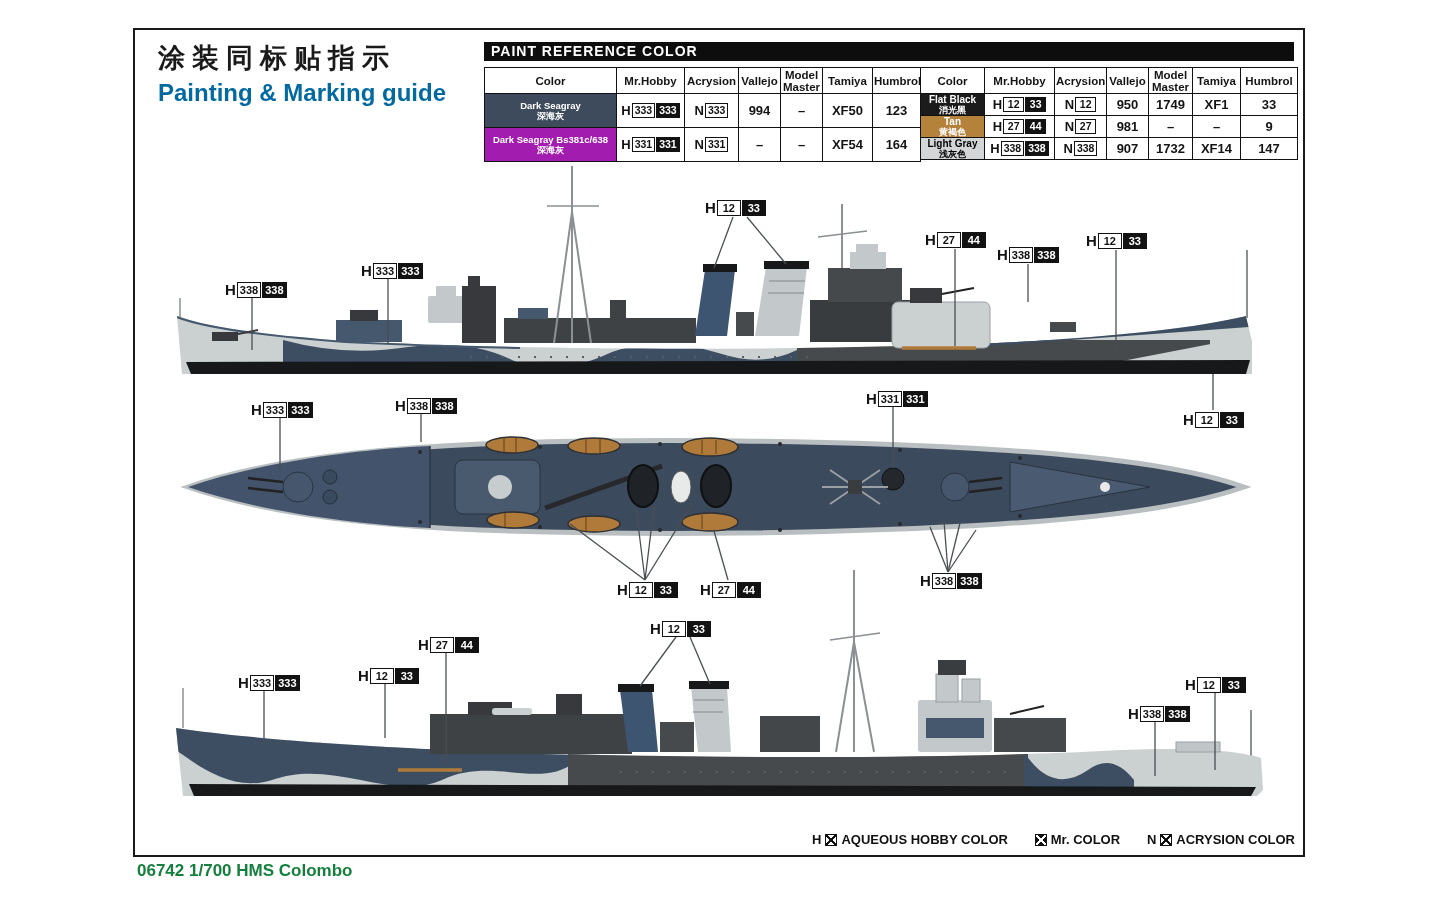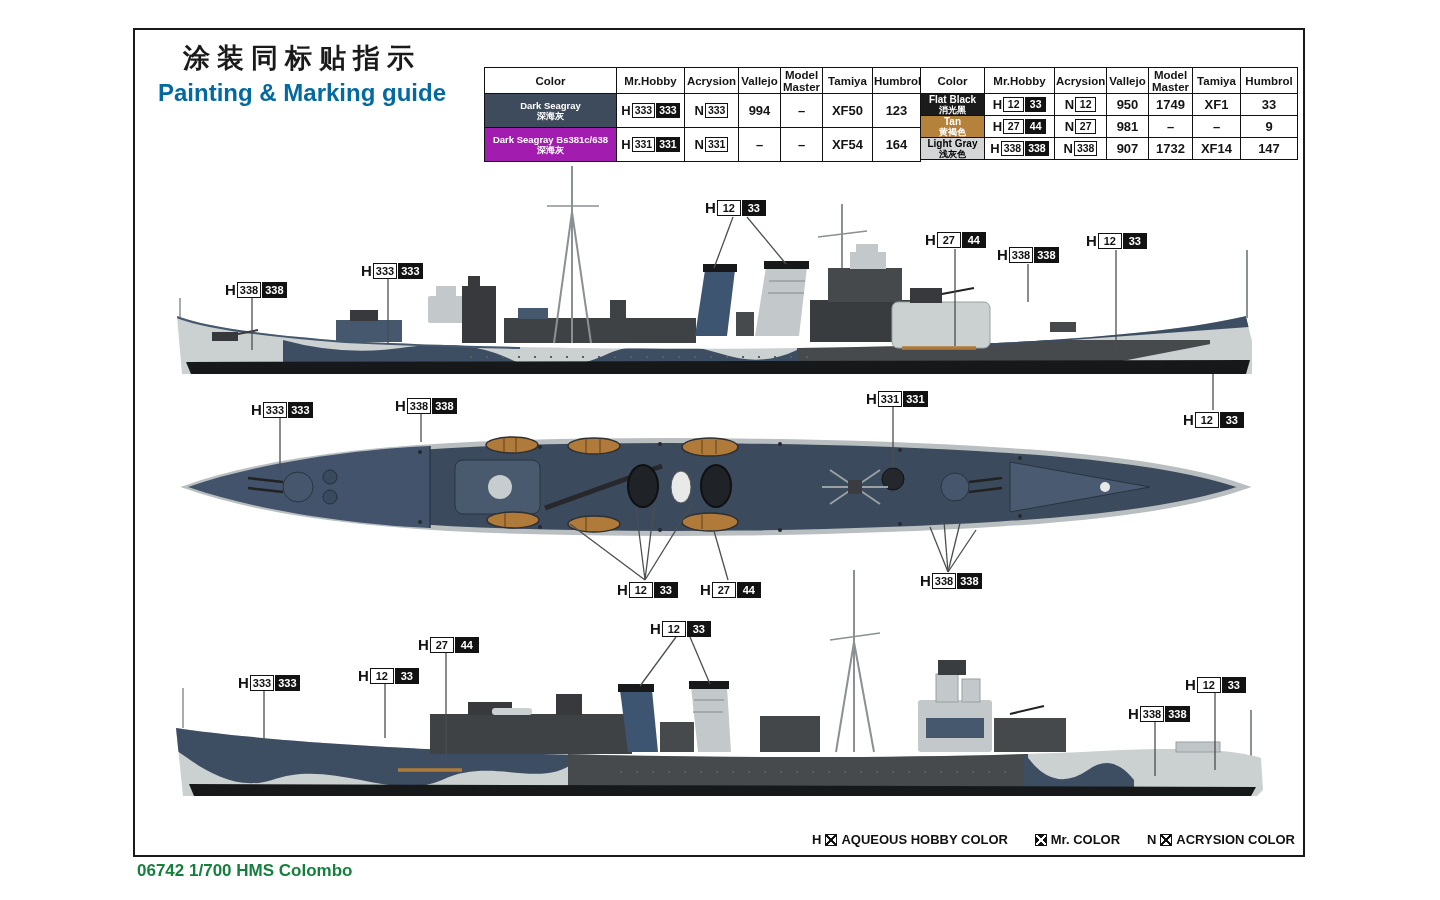--- a/index.html
+++ b/index.html
@@ -3,21 +3,21 @@
 <meta charset="utf-8">
 <style>
   * { margin:0; padding:0; box-sizing:border-box; }
   html,body { background:#fff; }
   body { font-family:"Liberation Sans", sans-serif; color:#141414; }
   #page { position:relative; width:1440px; height:900px; background:#ffffff; overflow:hidden; }
   #frame { position:absolute; left:133px; top:28px; width:1172px; height:829px; border:2px solid #1a1a1a; }
 
   
   #title-block { position:absolute; left:158px; top:40px; z-index:3; }
-  #title-zh { font-size:27px; font-weight:700; letter-spacing:7px; color:#1a1a1a;text-align:center; }
+  #title-zh { font-size:27px; font-weight:700; letter-spacing:7px; color:#1a1a1a; }
   #title-en { font-size:24px; font-weight:700; color:#0369a1; margin-top:3px; }
 
   
   #table-bar { position:absolute; left:484px; top:42px; width:810px; height:19px; background:#0d0d0d; color:#fff; font-size:14px; font-weight:700; letter-spacing:1px; line-height:19px; padding-left:7px; z-index:3; }
   table.pt { position:absolute; top:67px; border-collapse:collapse; table-layout:fixed; z-index:3; background:#fff; }
   #pt-left { left:484px; width:436px; }
   #pt-right { left:920px; width:377px; }
   table.pt td { border:1.6px solid #111; text-align:center; vertical-align:middle; font-weight:700; font-size:13px; padding:0 1px; overflow:hidden; }
   table.pt tr.hdr td { height:26px; font-size:11.5px; line-height:12px; }
   #pt-left tr.data td { height:34px; }
@@ -55,20 +55,21 @@
 <body>
 
 <div id="page">
   <div id="frame"></div>
 
   <div id="title-block">
     <div id="title-zh">涂装同标贴指示</div>
     <div id="title-en">Painting &amp; Marking guide</div>
   </div>
 
+  <div id="table-bar">PAINT  REFERENCE COLOR</div>
 
   <table class="pt" id="pt-left">
     <colgroup>
         <col style="width:132px">
         <col style="width:68px">
         <col style="width:54px">
         <col style="width:42px">
         <col style="width:42px">
         <col style="width:50px">
         <col style="width:48px">

